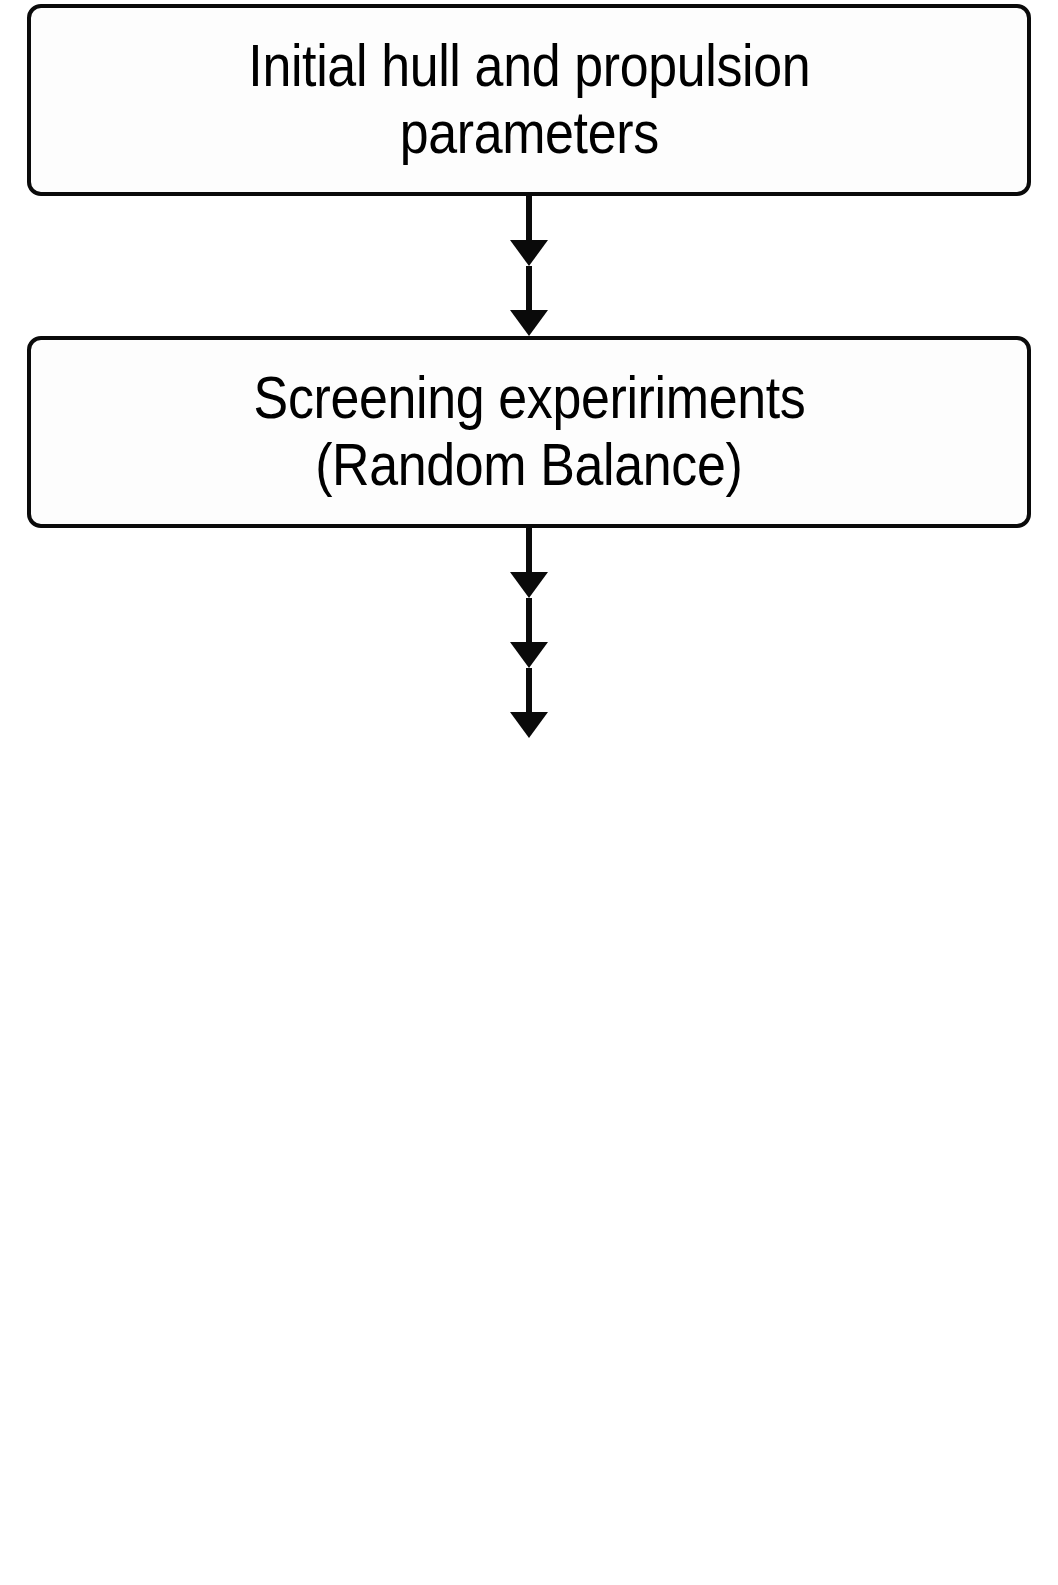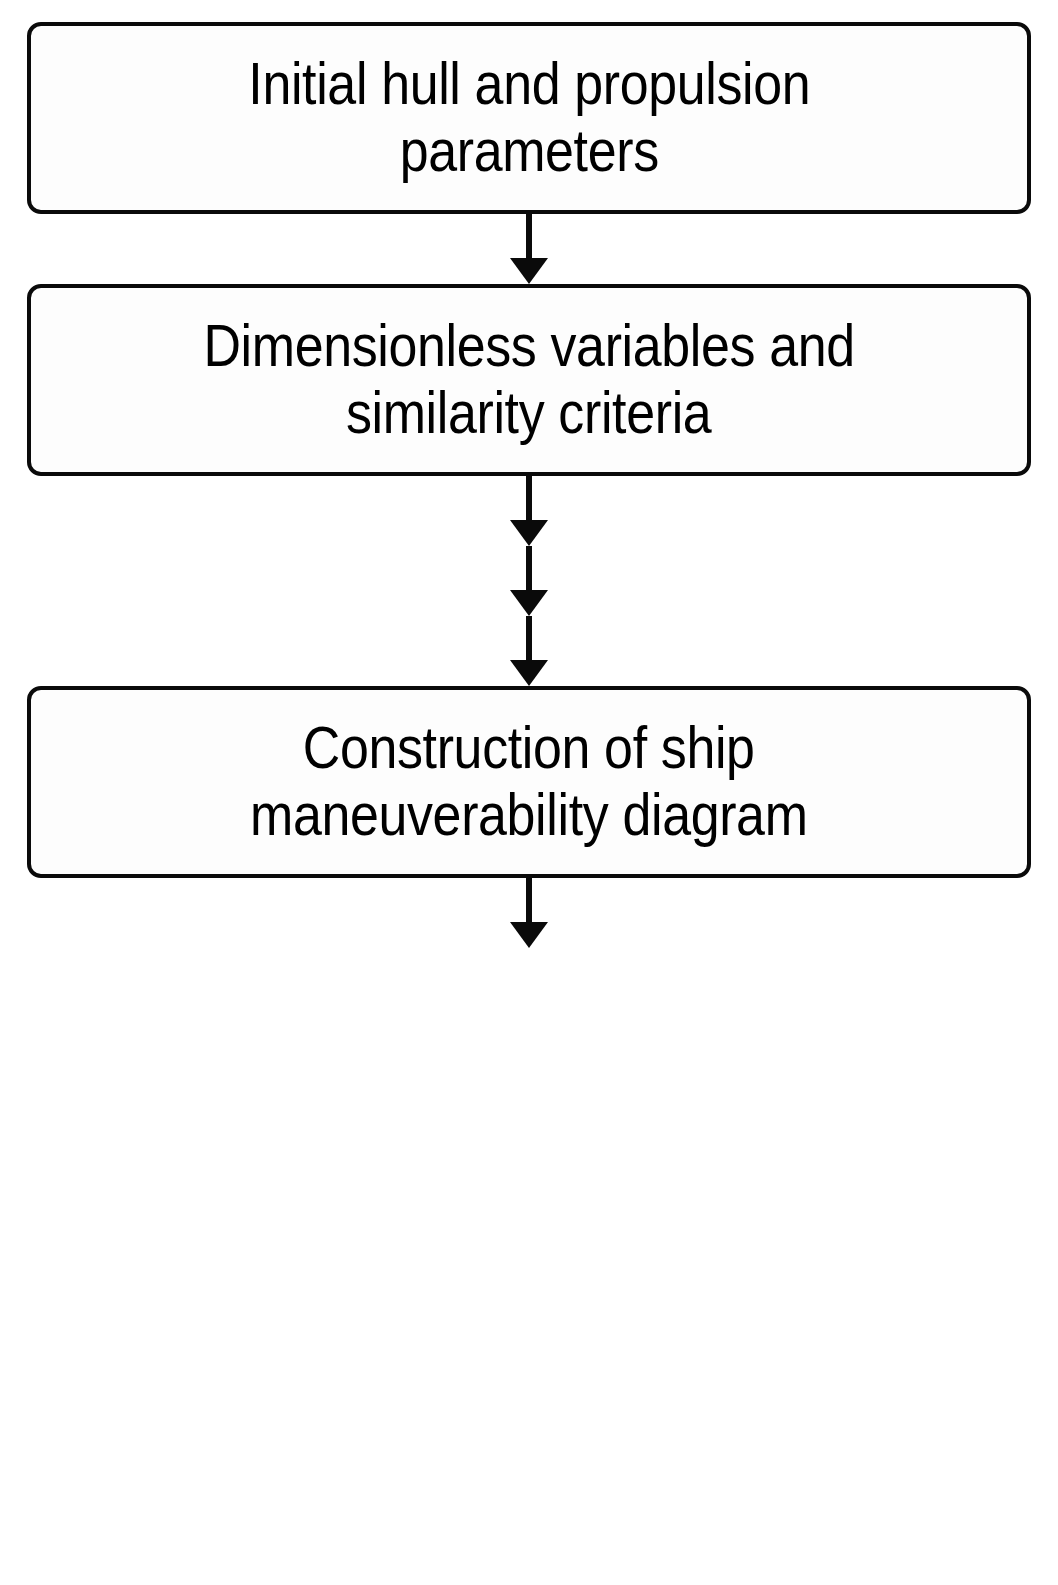--- a/index.html
+++ b/index.html
@@ -22,21 +22,21 @@
   .flow-column {
     position: absolute;
     left: 0;
     top: 0;
     width: 1058px;
     height: 1585px;
     display: flex;
     flex-direction: column;
     align-items: center;
     box-sizing: border-box;
-    padding: 22px 0 25px 0;
+    padding: 4px 0 25px 0;
   }
 
   .flow-node {
     width: 1004px;
     height: 192px;
     box-sizing: border-box;
     border: 4px solid #0a0a0a;
     border-radius: 14px;
     background: #fdfdfd;
     display: flex;
@@ -101,47 +101,43 @@
     <div class="flow-node">
       <span class="node-line">Initial hull and propulsion</span>
       <span class="node-line">parameters</span>
     </div>
 
     <div class="flow-arrow">
       <span class="arrow-shaft"></span>
       <span class="arrow-head"></span>
     </div>
 
+
+    <div class="flow-arrow">
+      <span class="arrow-shaft"></span>
+      <span class="arrow-head"></span>
+    </div>
+
     <div class="flow-node">
-      <span class="node-line">Dimensionless variables and</span>
-      <span class="node-line">similarity criteria</span>
+      <span class="node-line">Screening expeririments</span>
+      <span class="node-line">(Random Balance)</span>
     </div>
 
     <div class="flow-arrow">
       <span class="arrow-shaft"></span>
       <span class="arrow-head"></span>
     </div>
 
 
     <div class="flow-arrow">
       <span class="arrow-shaft"></span>
       <span class="arrow-head"></span>
     </div>
 
 
     <div class="flow-arrow">
       <span class="arrow-shaft"></span>
       <span class="arrow-head"></span>
     </div>
 
-    <div class="flow-node">
-      <span class="node-line">Construction of ship</span>
-      <span class="node-line">maneuverability diagram</span>
-    </div>
-
-    <div class="flow-arrow">
-      <span class="arrow-shaft"></span>
-      <span class="arrow-head"></span>
-    </div>
-
 
   </div>
 </div>
 
 </body></html>

